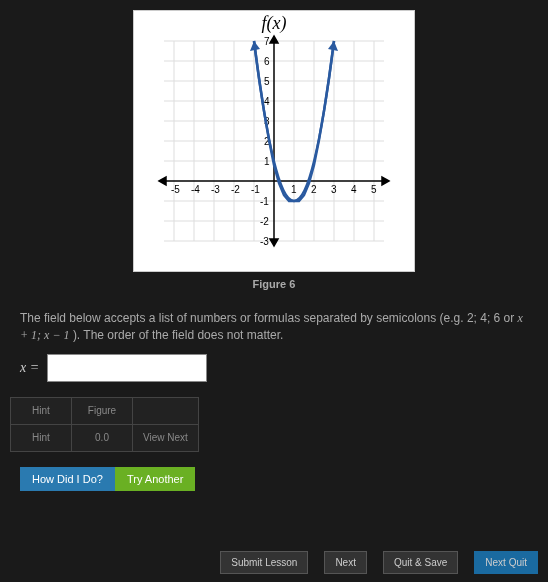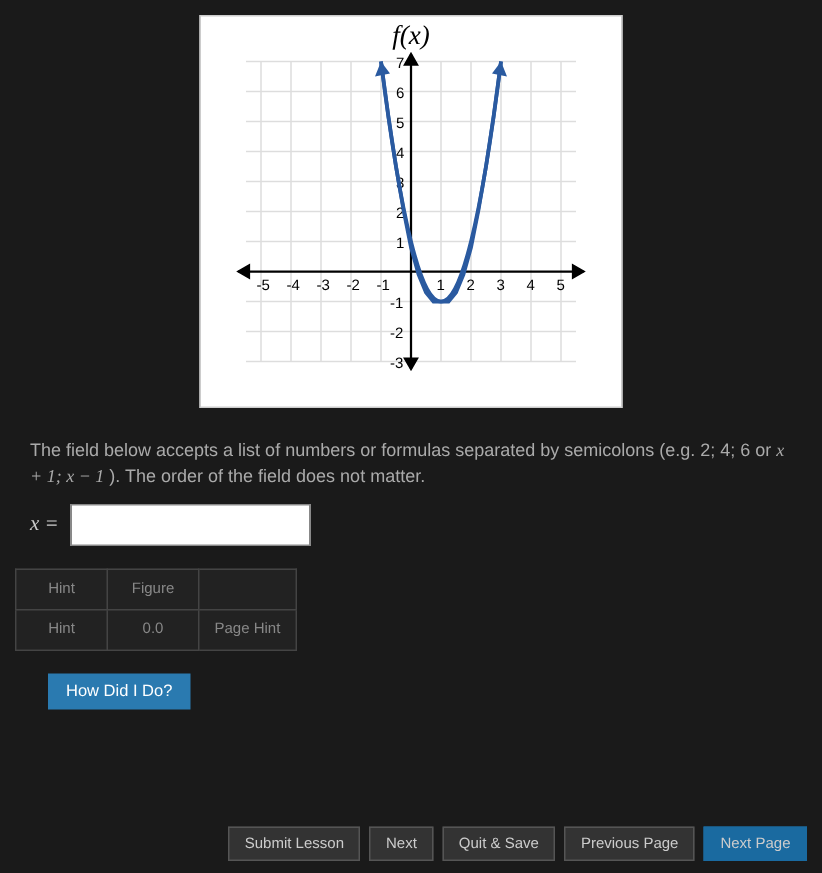--- a/index.html
+++ b/index.html
@@ -77,40 +77,40 @@
     border: 1px solid #444;
     padding: 4px 10px;
     font-size: 10px;
     color: #888;
     background: #222;
     text-align: center;
     min-width: 40px;
     height: 18px;
   }
   .action-btns {
-    padding: 0 32px;
+    padding: 0 20px;
     display: flex;
     gap: 0;
   }
   .btn {
     padding: 6px 12px;
     font-size: 11px;
     border: none;
     cursor: pointer;
     color: #fff;
   }
   .btn-blue { background: #2a7ab0; }
   .btn-green { background: #6ab023; }
   .footer {
     position: absolute;
     bottom: 8px;
     left: 0; right: 0;
     display: flex;
     justify-content: flex-end;
-    gap: 6px;
+    gap: 16px;
     padding: 0 10px;
   }
   .footer .fbtn {
     background: #333;
     color: #ccc;
     border: 1px solid #555;
     padding: 5px 10px;
     font-size: 10px;
     cursor: pointer;
   }
@@ -183,20 +183,21 @@
           <text x="126" y="234">-3</text>
       </g>
 
       <path d="M 120 30 Q 160 350 200 30" stroke="#2a5aa0" stroke-width="2.5" fill="none"></path>
 
       <polyline points="120,30 125,67 130,100 135,129 140,154 145,172 150,184 155,190 160,190 165,190 170,184 175,172 180,154 185,129 190,100 195,67 200,30" stroke="#2a5aa0" stroke-width="2.5" fill="none"></polyline>
       <polygon points="120,30 116,40 126,38" fill="#2a5aa0"></polygon>
       <polygon points="200,30 194,38 204,40" fill="#2a5aa0"></polygon>
     </svg>
   </div>
+  <div class="caption">Figure 6</div>
 </div>
 
 <div class="instructions">
   <span>The field below accepts a list of numbers or formulas separated by semicolons (e.g. 2; 4; 6 or </span>
   <span class="italic">x + 1; x − 1</span>
   <span>). The order of the field does not matter.</span>
 </div>
 
 <div class="answer-row">
   <span class="answer-label">x =</span>
@@ -206,28 +207,28 @@
 <table class="hint-table">
   <tbody>
       <tr>
     <td>Hint</td>
     <td>Figure</td>
     <td></td>
   </tr>
   <tr>
     <td>Hint</td>
     <td>0.0</td>
-    <td>Page Hint</td>
+    <td>View Next</td>
   </tr>
 </tbody>
   </table>
 
 <div class="action-btns">
   <button class="btn btn-blue">How Did I Do?</button>
+  <button class="btn btn-green">Try Another</button>
 </div>
 
 <div class="footer">
   <button class="fbtn">Submit Lesson</button>
   <button class="fbtn">Next</button>
   <button class="fbtn">Quit &amp; Save</button>
-  <button class="fbtn">Previous Page</button>
-  <button class="fbtn next">Next Page</button>
+  <button class="fbtn next">Next Quit</button>
 </div>
 
 </body></html>

